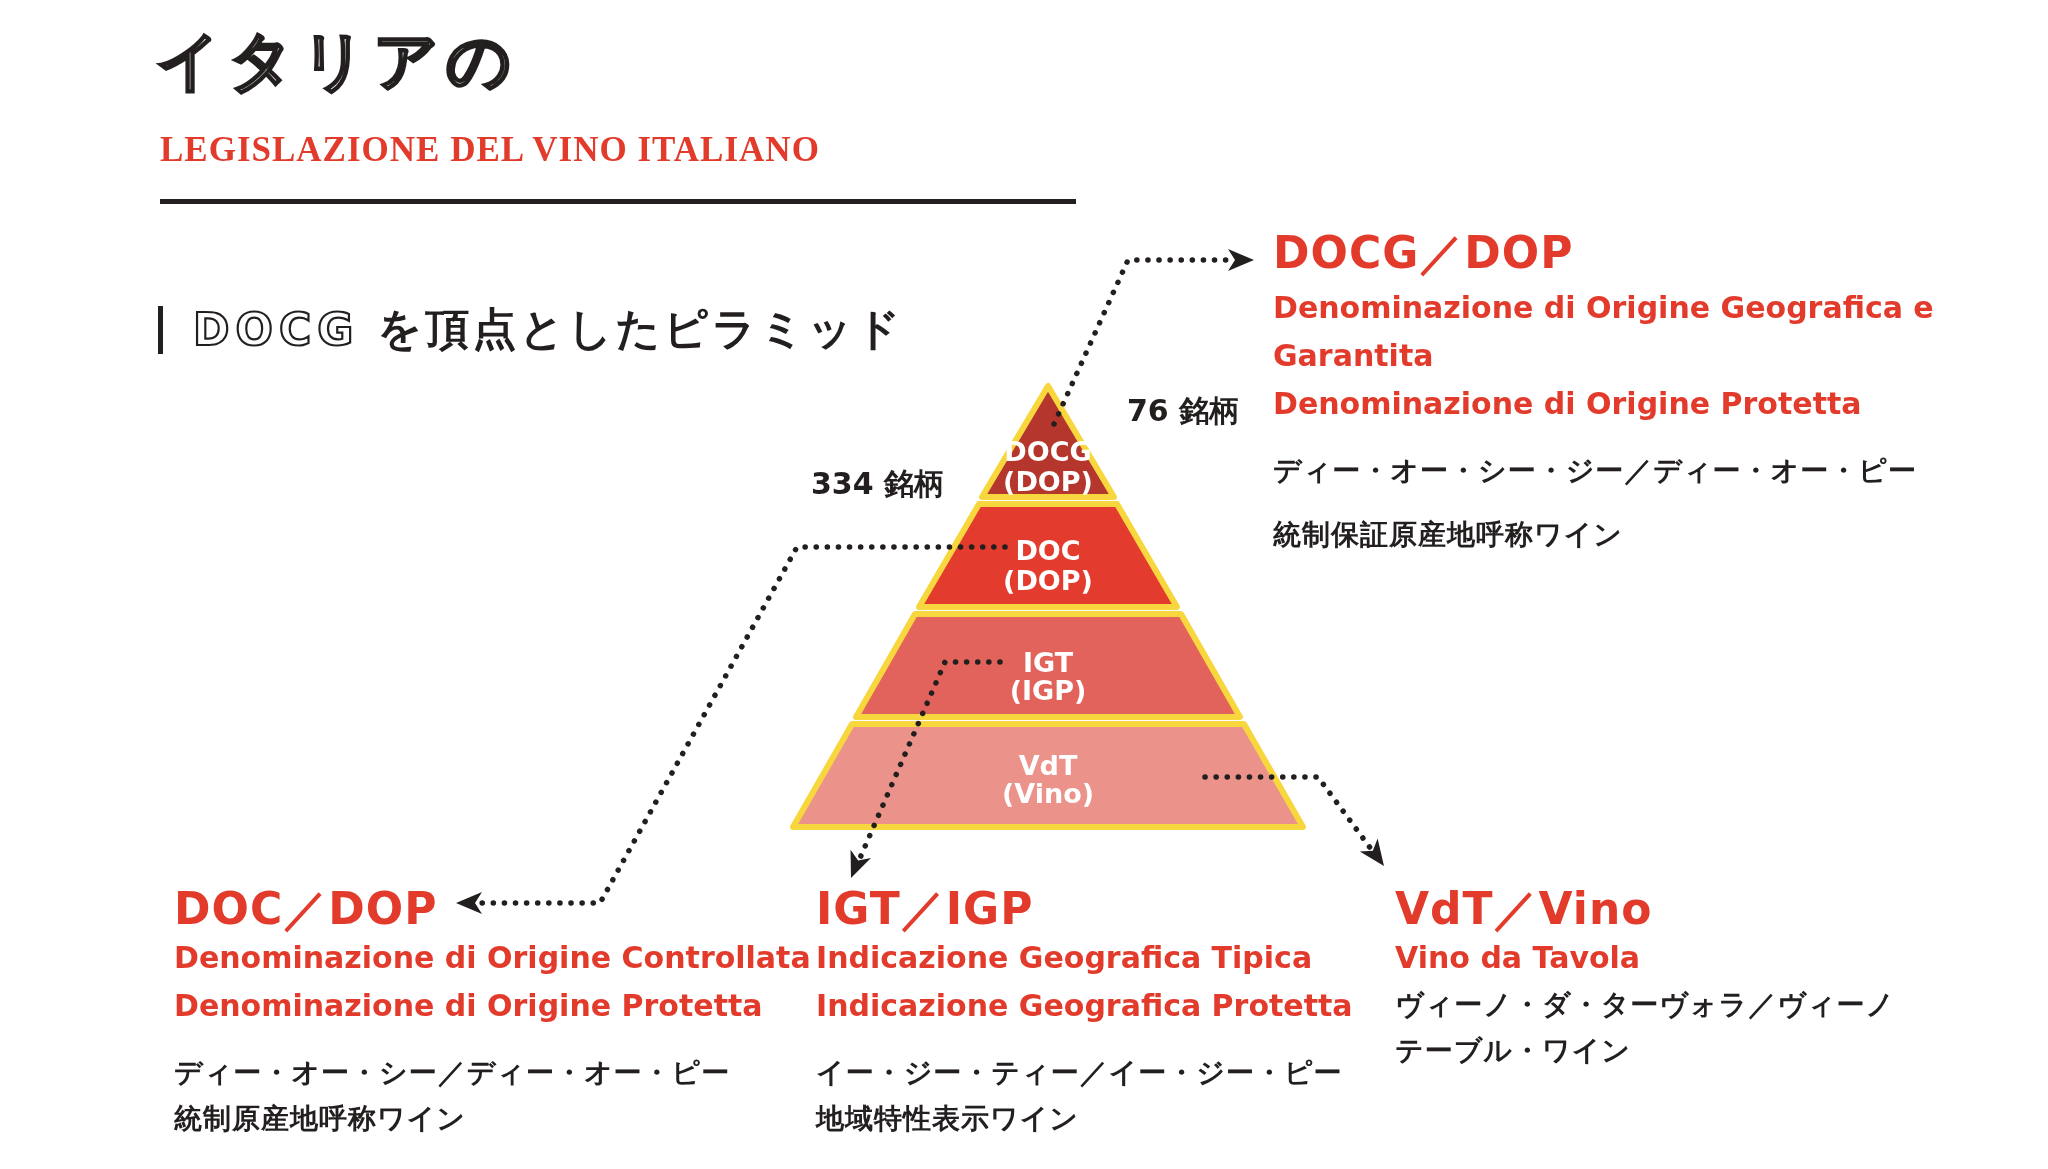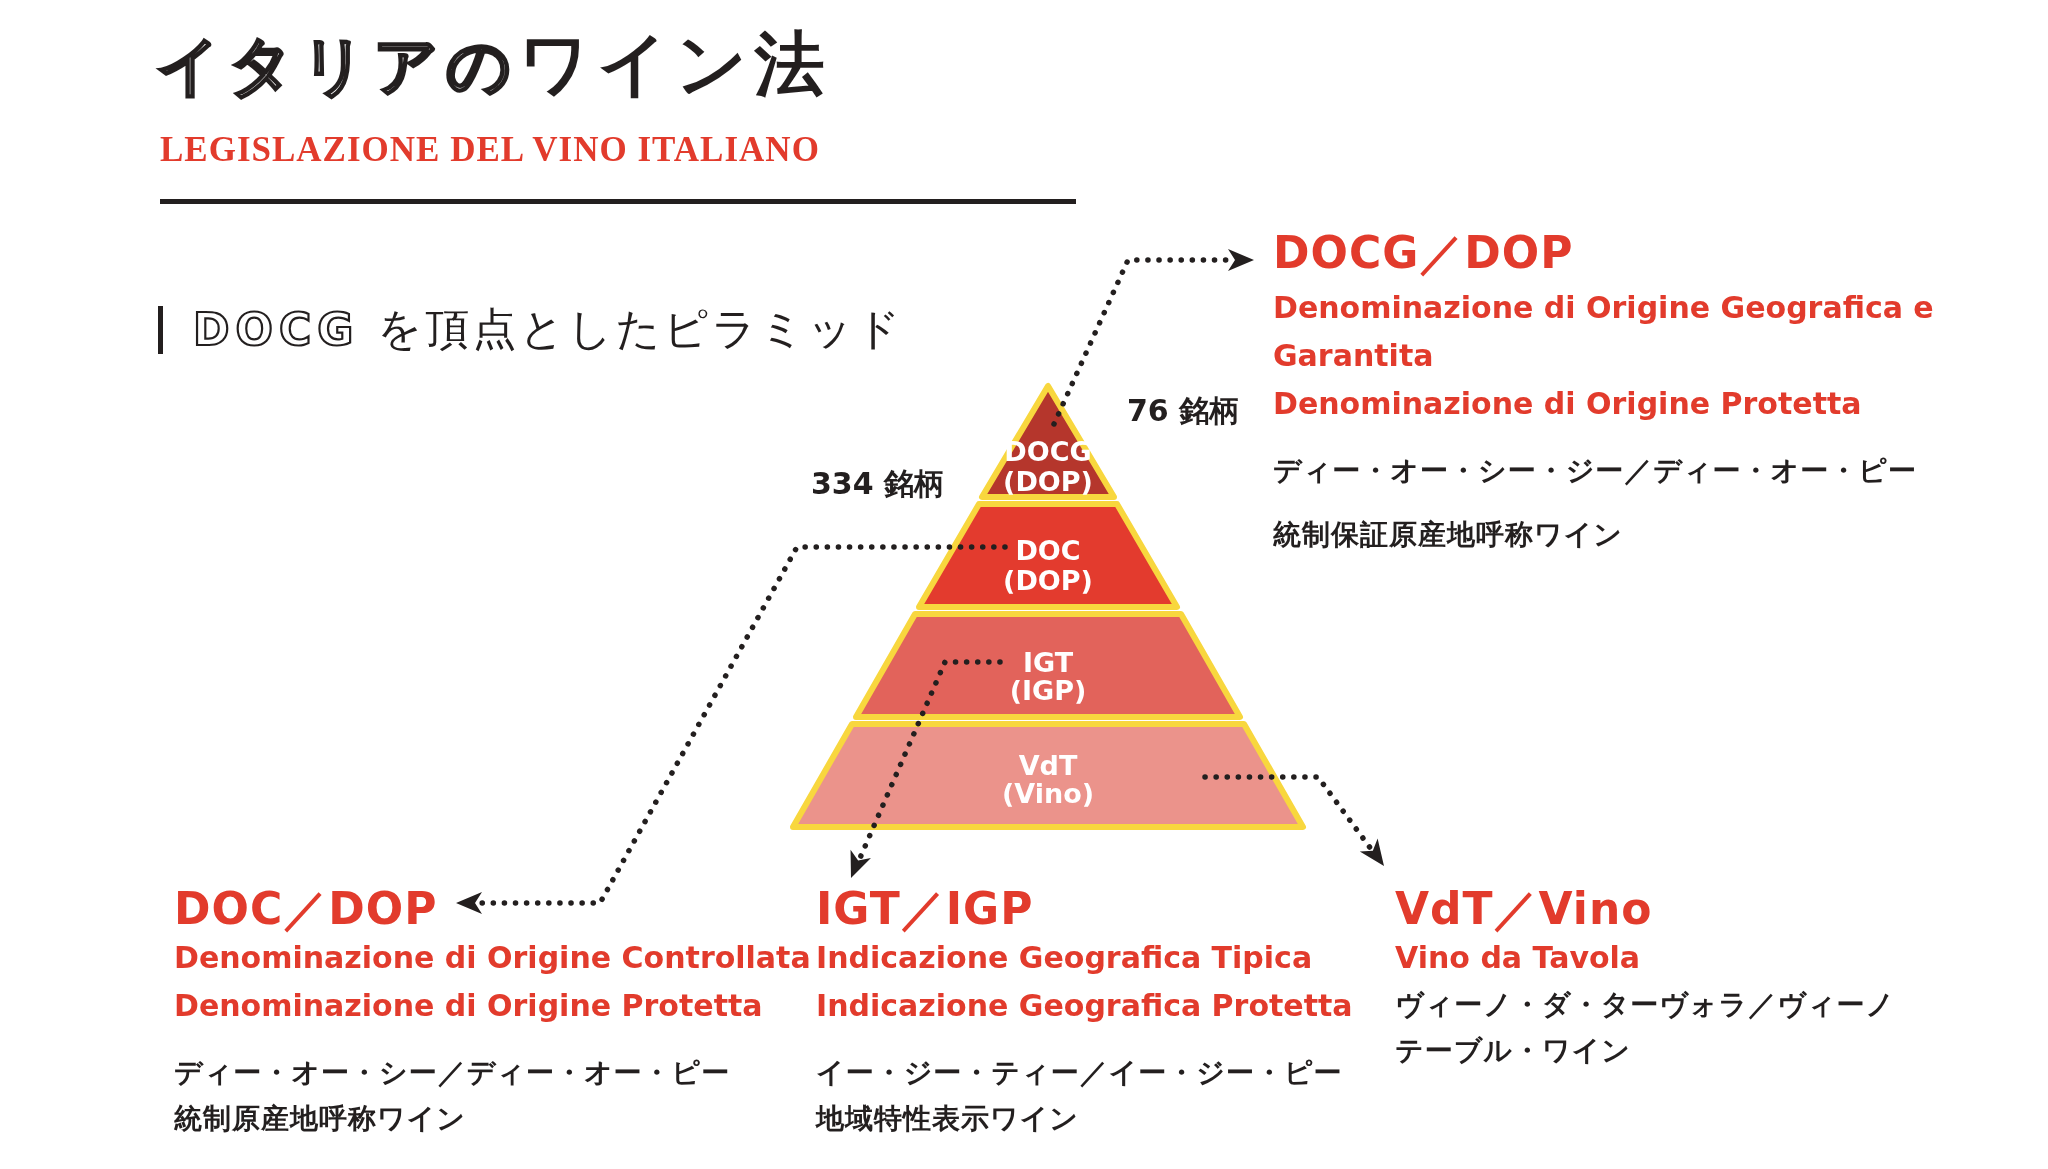--- a/index.html
+++ b/index.html
@@ -27,21 +27,21 @@
   .rule{left:160px;top:199px;width:916px;height:5px;background:var(--ink);}
 
   
   .section-heading{left:158px;top:300px;display:flex;align-items:center;white-space:nowrap;}
   .section-bar{width:5px;height:48px;background:var(--ink);margin-right:30px;}
   .section-outline{
     font-size:44px;font-weight:700;letter-spacing:6px;
     color:#ffffff;-webkit-text-stroke:2.2px var(--ink);text-stroke:2.2px var(--ink);
     margin-right:18px;
   }
-  .section-rest{font-size:44px;font-weight:400;letter-spacing:3px;color:var(--ink);}
+  .section-rest{font-size:44px;font-weight:700;letter-spacing:3px;color:var(--ink);}
 
   
   svg{position:absolute;left:0;top:0;}
   .lvl{stroke:var(--yellow);stroke-width:6;stroke-linejoin:round;}
   .pyr-label{fill:#ffffff;font-size:27px;font-weight:700;text-anchor:middle;
              font-family:"DejaVu Sans","Liberation Sans",sans-serif;}
   .count-label{fill:var(--ink);font-size:30px;font-weight:900;
                font-family:"DejaVu Sans","Liberation Sans",sans-serif;}
   .dotted{fill:none;stroke:var(--ink);stroke-width:5.5;stroke-linecap:round;
           stroke-dasharray:0.1 11;}
@@ -52,21 +52,20 @@
   .blk-red{font-size:30px;font-weight:700;color:var(--red);white-space:nowrap;}
   .blk-jp{font-size:28px;font-weight:700;color:var(--ink);white-space:nowrap;letter-spacing:1px;}
 </style>
 </head>
 <body>
 
 <div id="canvas">
 
   <div class="abs title-line">
     <span class="title-outline">イタリアの</span>
-      <span class="title-solid">ワイン法</span>
   </div>
   <div class="abs subtitle">LEGISLAZIONE DEL VINO ITALIANO</div>
   <div class="abs rule"></div>
 
   <div class="abs section-heading">
     <span class="section-bar"></span>
     <span class="section-outline">DOCG</span>
     <span class="section-rest">を頂点としたピラミッド</span>
   </div>
 

